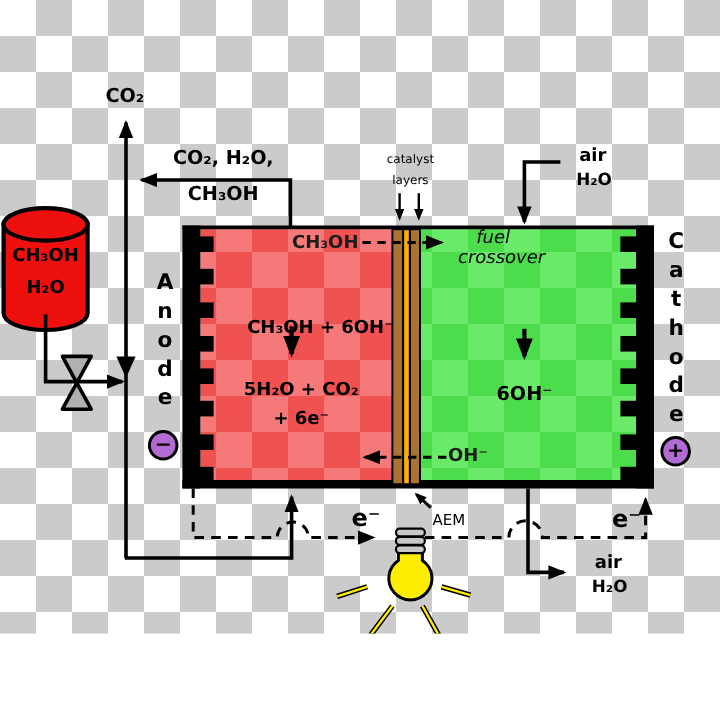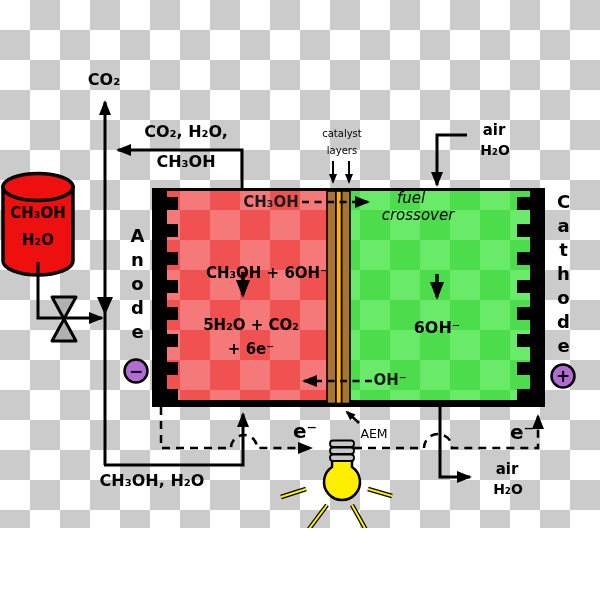--- a/index.html
+++ b/index.html
@@ -177,18 +177,17 @@
 
   <div class="lbl vert" style="left:137px;top:285px;">Anode</div>
   <div class="lbl vert" style="left:563px;top:275px;">Cathode</div>
 
   <div class="lbl sign" style="left:136px;top:371px;">−</div>
   <div class="lbl sign" style="left:563px;top:376px;">+</div>
 
   <div class="lbl f20" style="left:305px;top:431px;">e⁻</div>
   <div class="lbl f20" style="left:522px;top:432px;">e⁻</div>
 
-  <div class="lbl f16" style="left:152px;top:481px;">CH₃OH, H₂O</div>
 
   <div class="lbl f19" style="left:507px;top:469px;">air</div>
   <div class="lbl f14" style="left:508px;top:489px;">H₂O</div>
 
 </div>
 
 </body></html>

